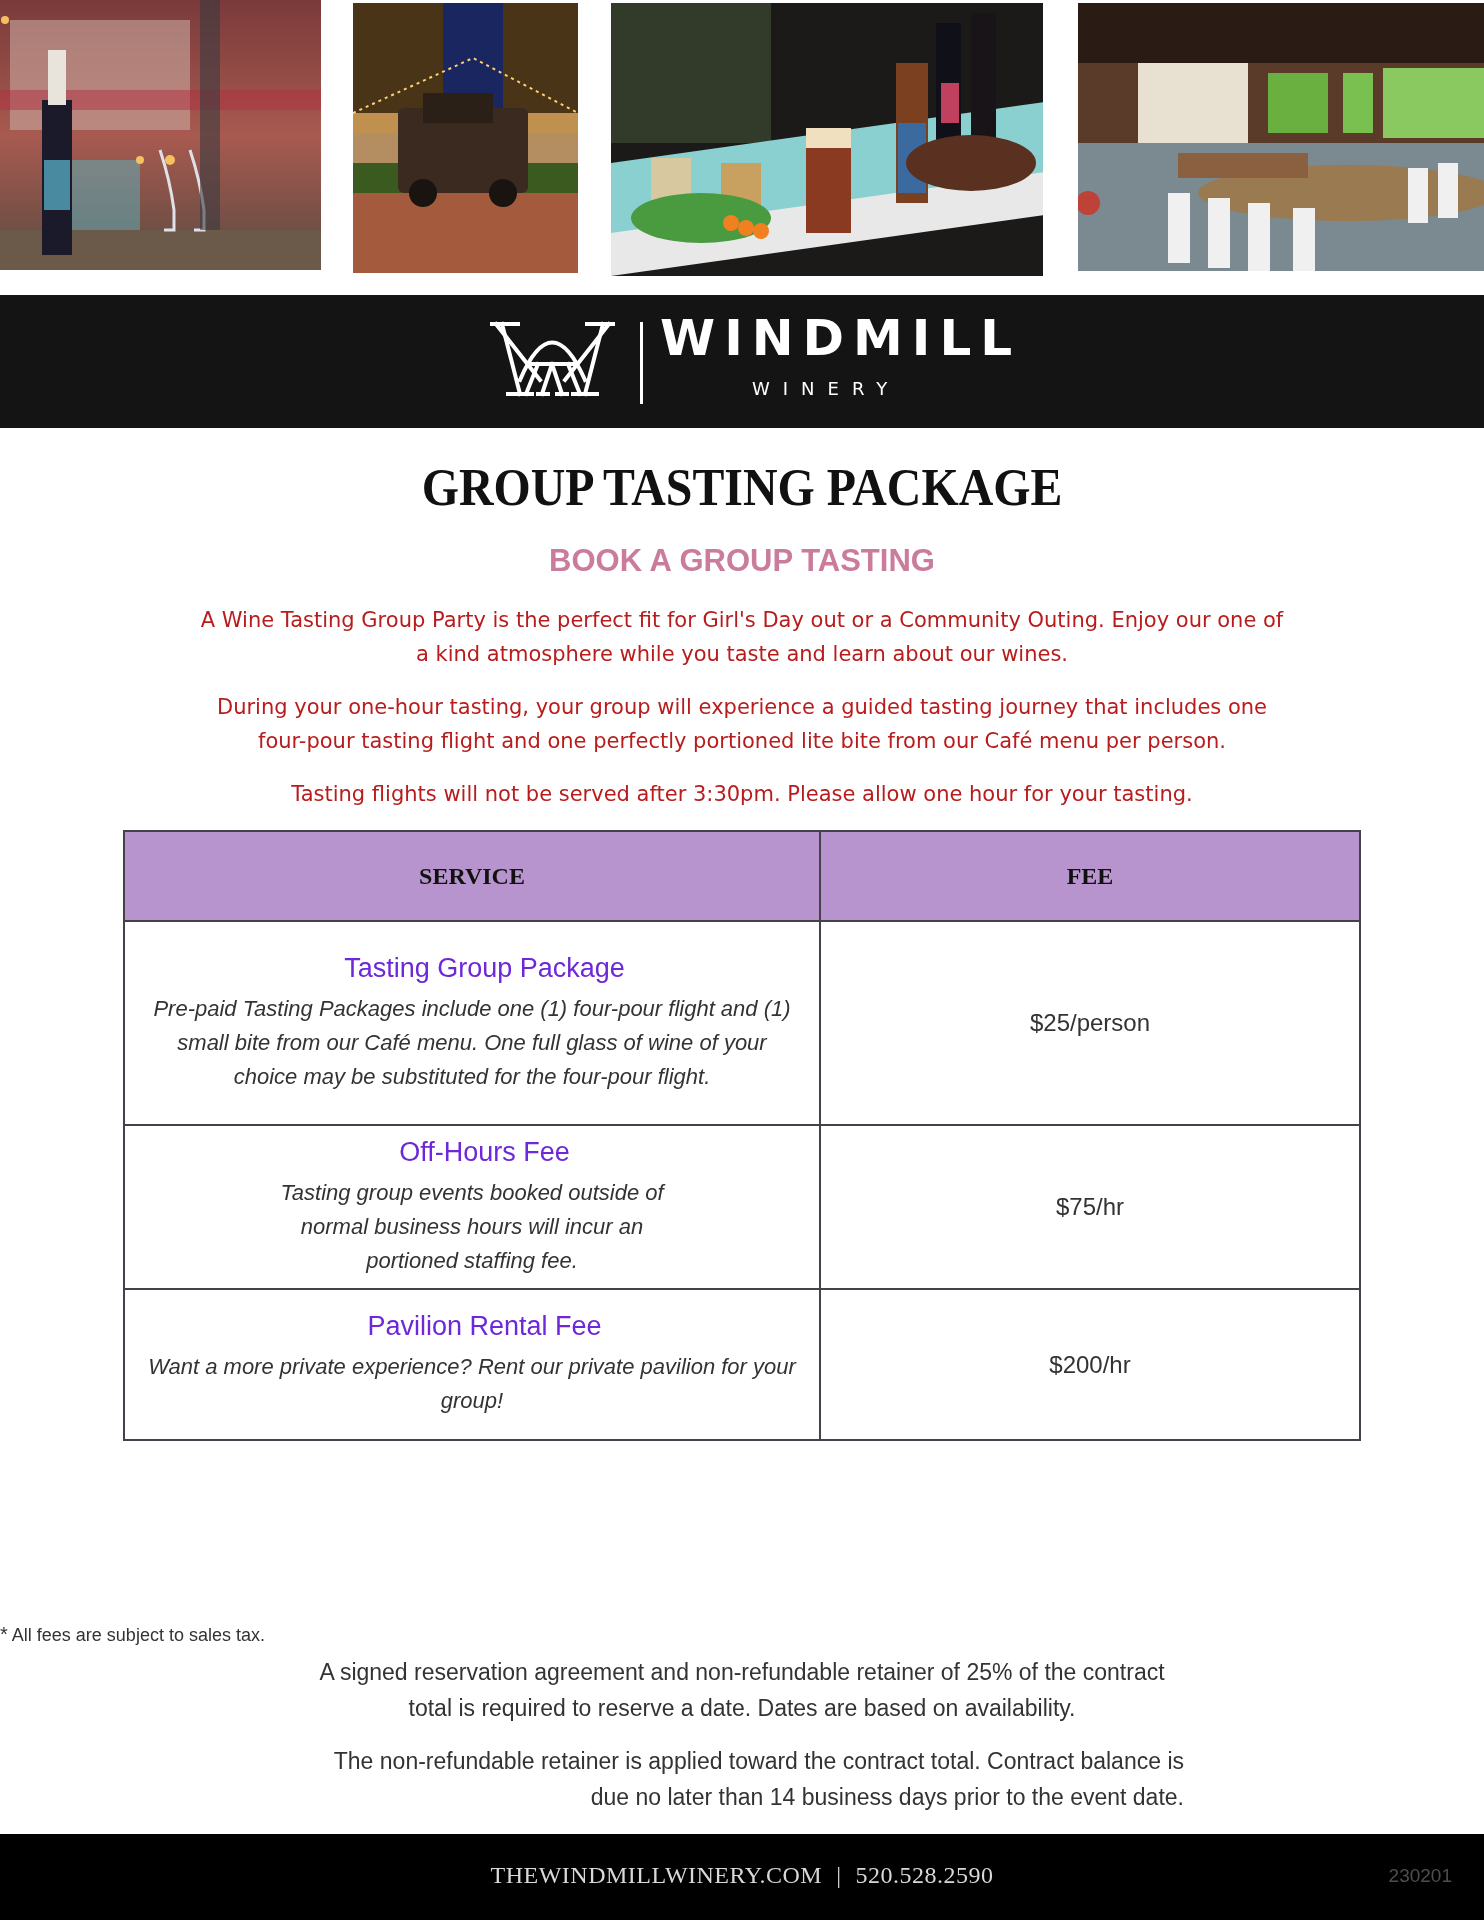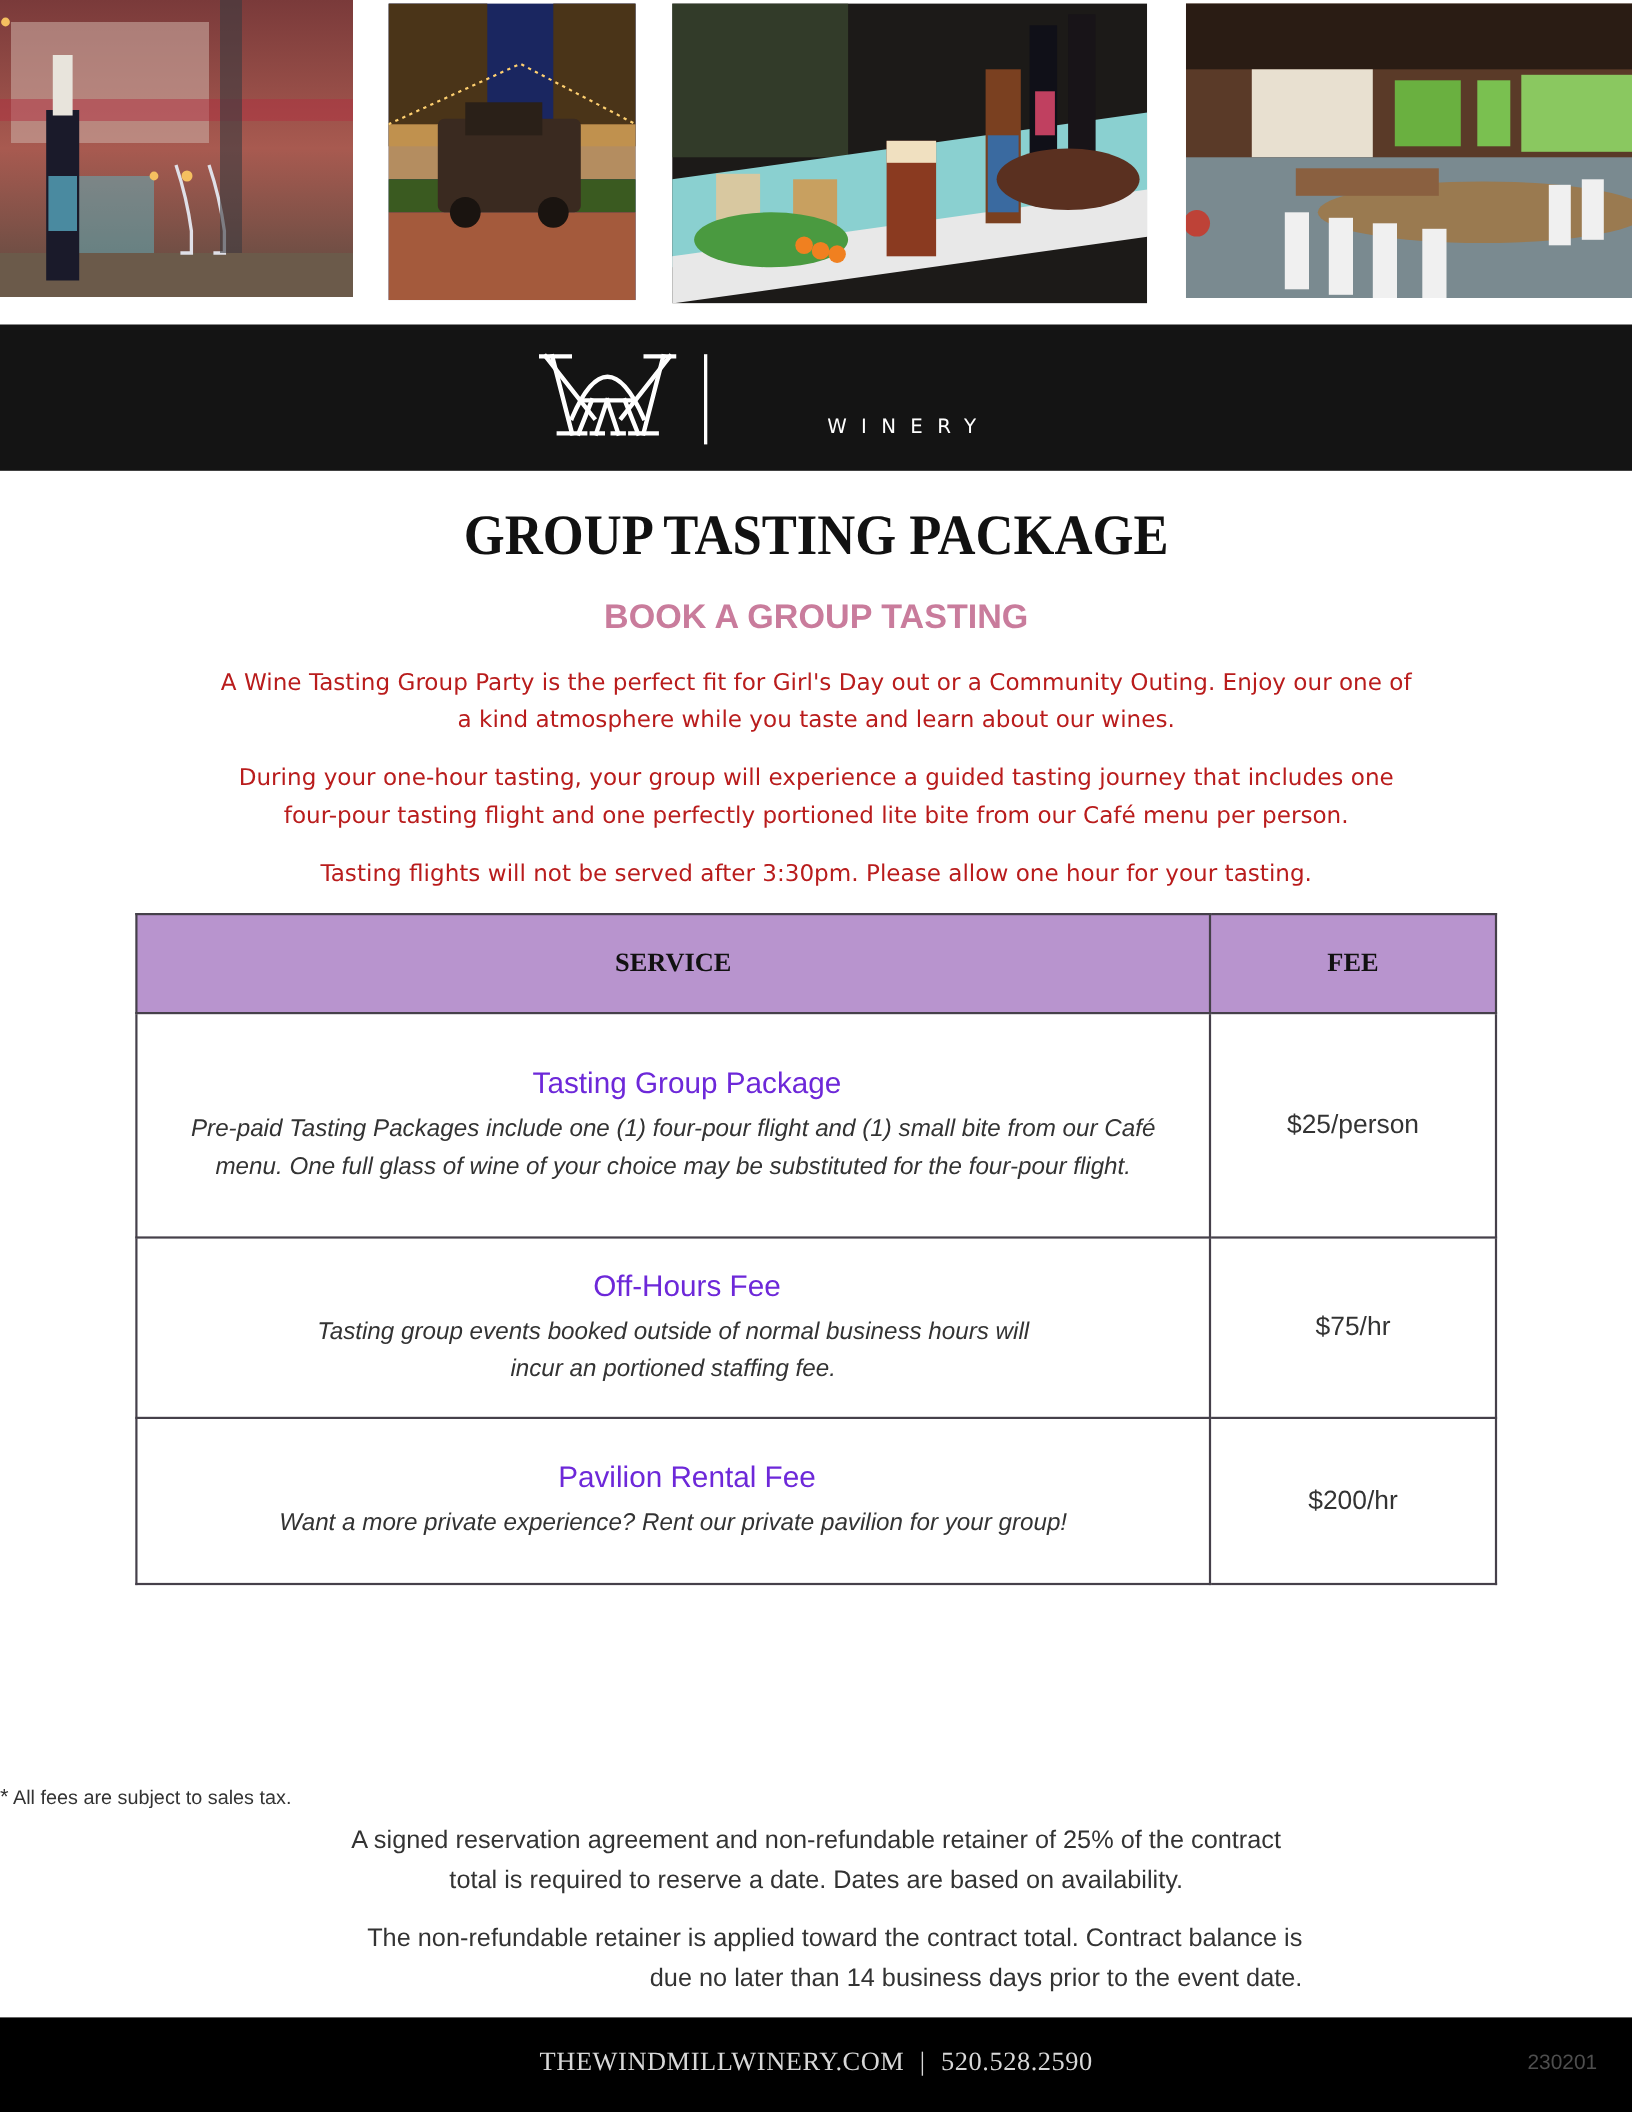--- a/index.html
+++ b/index.html
@@ -27,21 +27,21 @@
 
   .intro { position: absolute; left: 200px; width: 1084px; text-align: center; font-family: "DejaVu Sans", sans-serif; font-size: 21px; color: #b91c1c; line-height: 34px; }
   #intro-1 { top: 603px; }
   #intro-2 { top: 690px; }
   #intro-3 { top: 777px; }
 
   
   .fee-table { position: absolute; left: 123px; top: 830px; width: 1238px; border: 2px solid #45404a; border-collapse: collapse; }
   .fee-table td, .fee-table th { border: 2px solid #45404a; text-align: center; vertical-align: middle; }
   .fee-table th { background: #b894ce; height: 90px; font-family: "Liberation Serif", serif; font-weight: bold; font-size: 24px; color: #111111; }
-  .col-service { width: 976px; }
+  .col-service { width: 696px; }
   .svc-name { font-family: "Liberation Sans", sans-serif; font-size: 27px; color: #6d28d9; margin-bottom: 8px; padding-left: 25px; }
   .svc-desc { font-family: "Liberation Sans", sans-serif; font-style: italic; font-size: 22px; color: #333333; line-height: 34px; padding: 0 22px; }
   .fee-val { font-family: "Liberation Sans", sans-serif; font-size: 24px; color: #333333; }
   tr.r1 td { height: 204px; }
   tr.r2 td { height: 164px; }
   tr.r3 td { height: 164px; }
   tr.r4 td { height: 151px; }
 
   
   .tax-note { position: absolute; left: 0; width: 1484px; top: 1623px; text-align: left; font-size: 18px; color: #333333; }
@@ -149,20 +149,21 @@
       <path d="M2 4 H28 M97 4 H123"></path>
       <path d="M12 4 L30 74 M113 4 L95 74"></path>
       <path d="M6 4 L50 60 M119 4 L75 60"></path>
       <path d="M30 60 Q62 -15 95 60"></path>
       <path d="M42 44 H83"></path>
       <path d="M48 44 L36 74 M62 44 L52 74 M62 44 L72 74 M78 44 L90 74"></path>
       <path d="M18 74 H42 M48 74 H58 M67 74 H77 M83 74 H107"></path>
     </g>
   </svg>
   <div class="logo-divider"></div>
+  <div class="logo-word">WINDMILL</div>
   <div class="logo-sub">WINERY</div>
 </div>
 
 <h1 class="title">GROUP TASTING PACKAGE</h1>
 <h2 class="subtitle">BOOK A GROUP TASTING</h2>
 
 <p id="intro-1" class="intro">A Wine Tasting Group Party is the perfect fit for Girl's Day out or a Community Outing.  Enjoy our one of a kind atmosphere while you taste and learn about our wines.</p>
 <p id="intro-2" class="intro">During your one-hour tasting, your group will experience a guided tasting journey that includes one four-pour tasting flight and one perfectly portioned lite bite from our Café menu per person.</p>
 <p id="intro-3" class="intro">Tasting flights will not be served after 3:30pm.  Please allow one hour for your tasting.</p>
 

